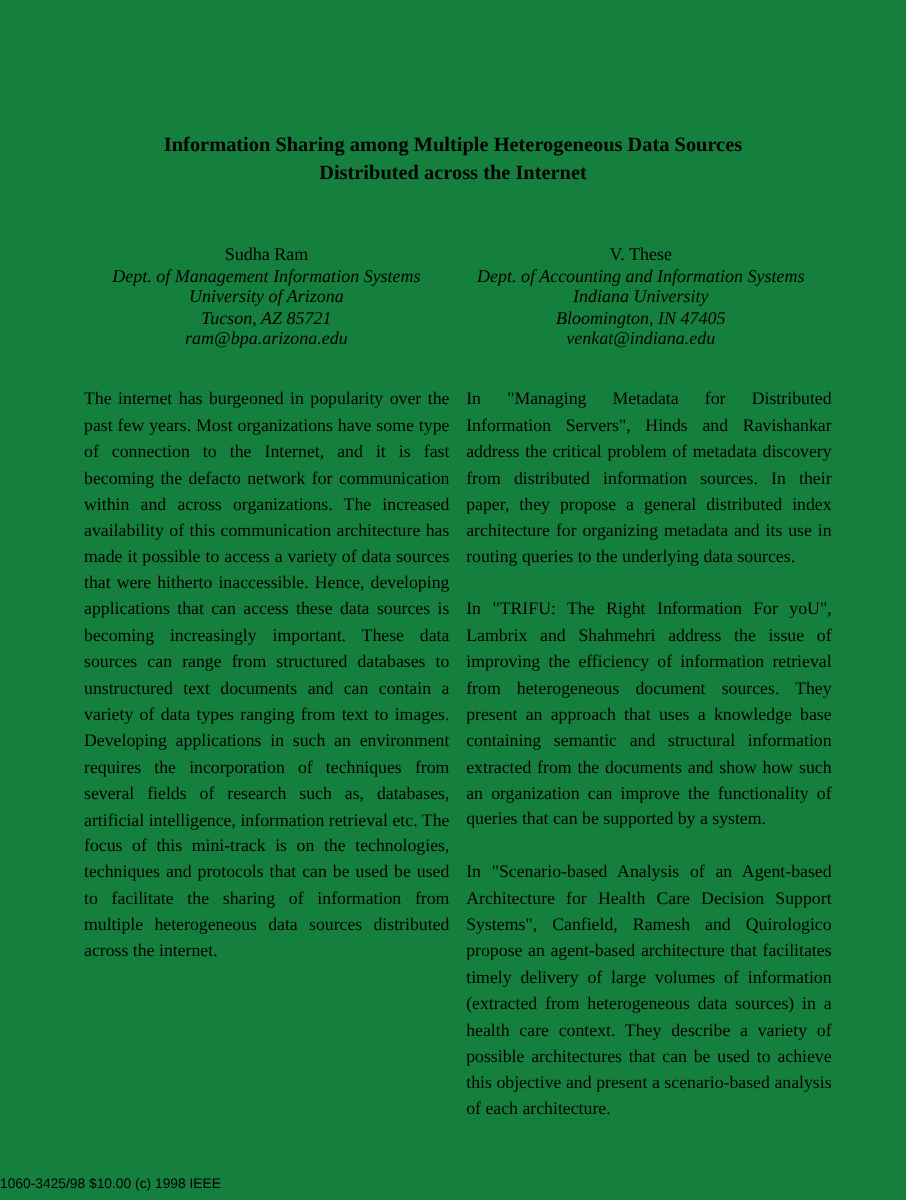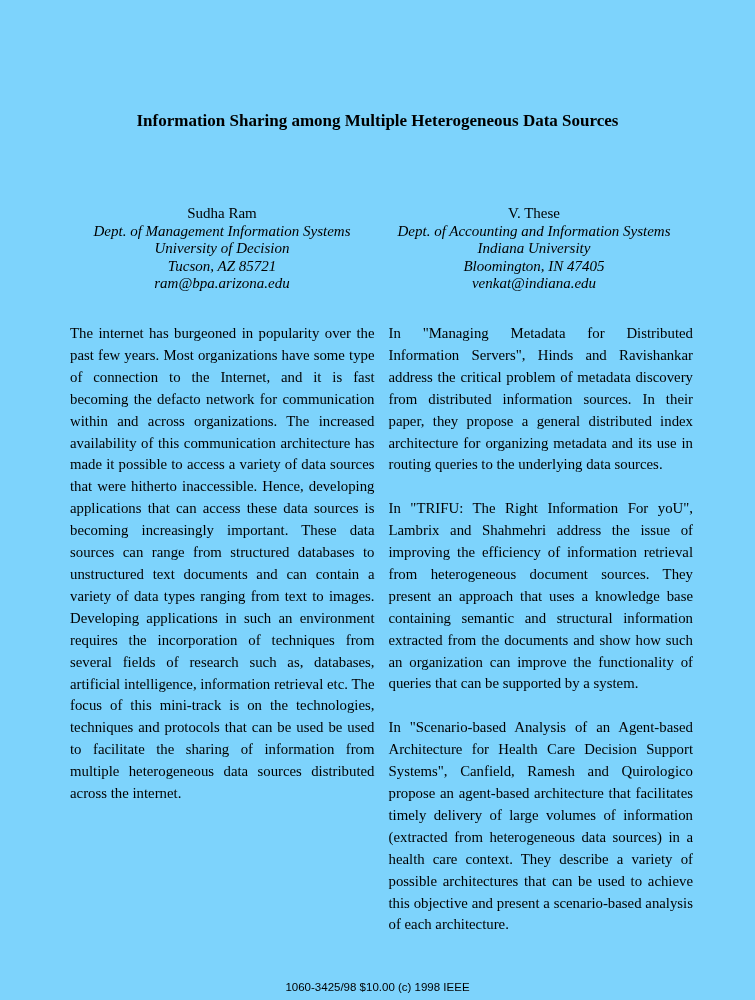--- a/index.html
+++ b/index.html
@@ -5,21 +5,21 @@
   * { box-sizing: border-box; }
   html, body {
     margin: 0;
     padding: 0;
     background: #ffffff;
   }
   .page {
     position: relative;
     width: 755px;
     height: 1000px;
-    background: #7dd3fc;
+    background: #15803d;
     color: #000000;
     font-family: "Liberation Serif", serif;
     overflow: hidden;
   }
   .paper-title {
     position: absolute;
     top: 109px;
     left: 0;
     right: 0;
     text-align: center;
@@ -62,40 +62,41 @@
     line-height: 21.9px;
   }
   .column p {
     margin: 0 0 21.9px 0;
   }
   .footer-line {
     position: absolute;
     bottom: 7px;
     left: 0;
     right: 0;
-    text-align: center;
+    text-align: left;
     font-family: "Liberation Sans", sans-serif;
     font-size: 11.5px;
     color: #000000;
   }
 </style>
 </head>
 <body>
 
 <div class="page">
 
   <div class="paper-title">
     <div>Information Sharing among Multiple Heterogeneous Data Sources</div>
+    <div>Distributed across the Internet</div>
   </div>
 
   <div class="authors-row">
     <div class="author-block">
       <div class="author-name">Sudha Ram</div>
       <div class="author-line">Dept. of Management Information Systems</div>
-      <div class="author-line">University of Decision</div>
+      <div class="author-line">University of Arizona</div>
       <div class="author-line">Tucson, AZ 85721</div>
       <div class="author-line">ram@bpa.arizona.edu</div>
     </div>
     <div class="author-block">
       <div class="author-name">V. These</div>
       <div class="author-line">Dept. of Accounting and Information Systems</div>
       <div class="author-line">Indiana University</div>
       <div class="author-line">Bloomington, IN 47405</div>
       <div class="author-line">venkat@indiana.edu</div>
     </div>

